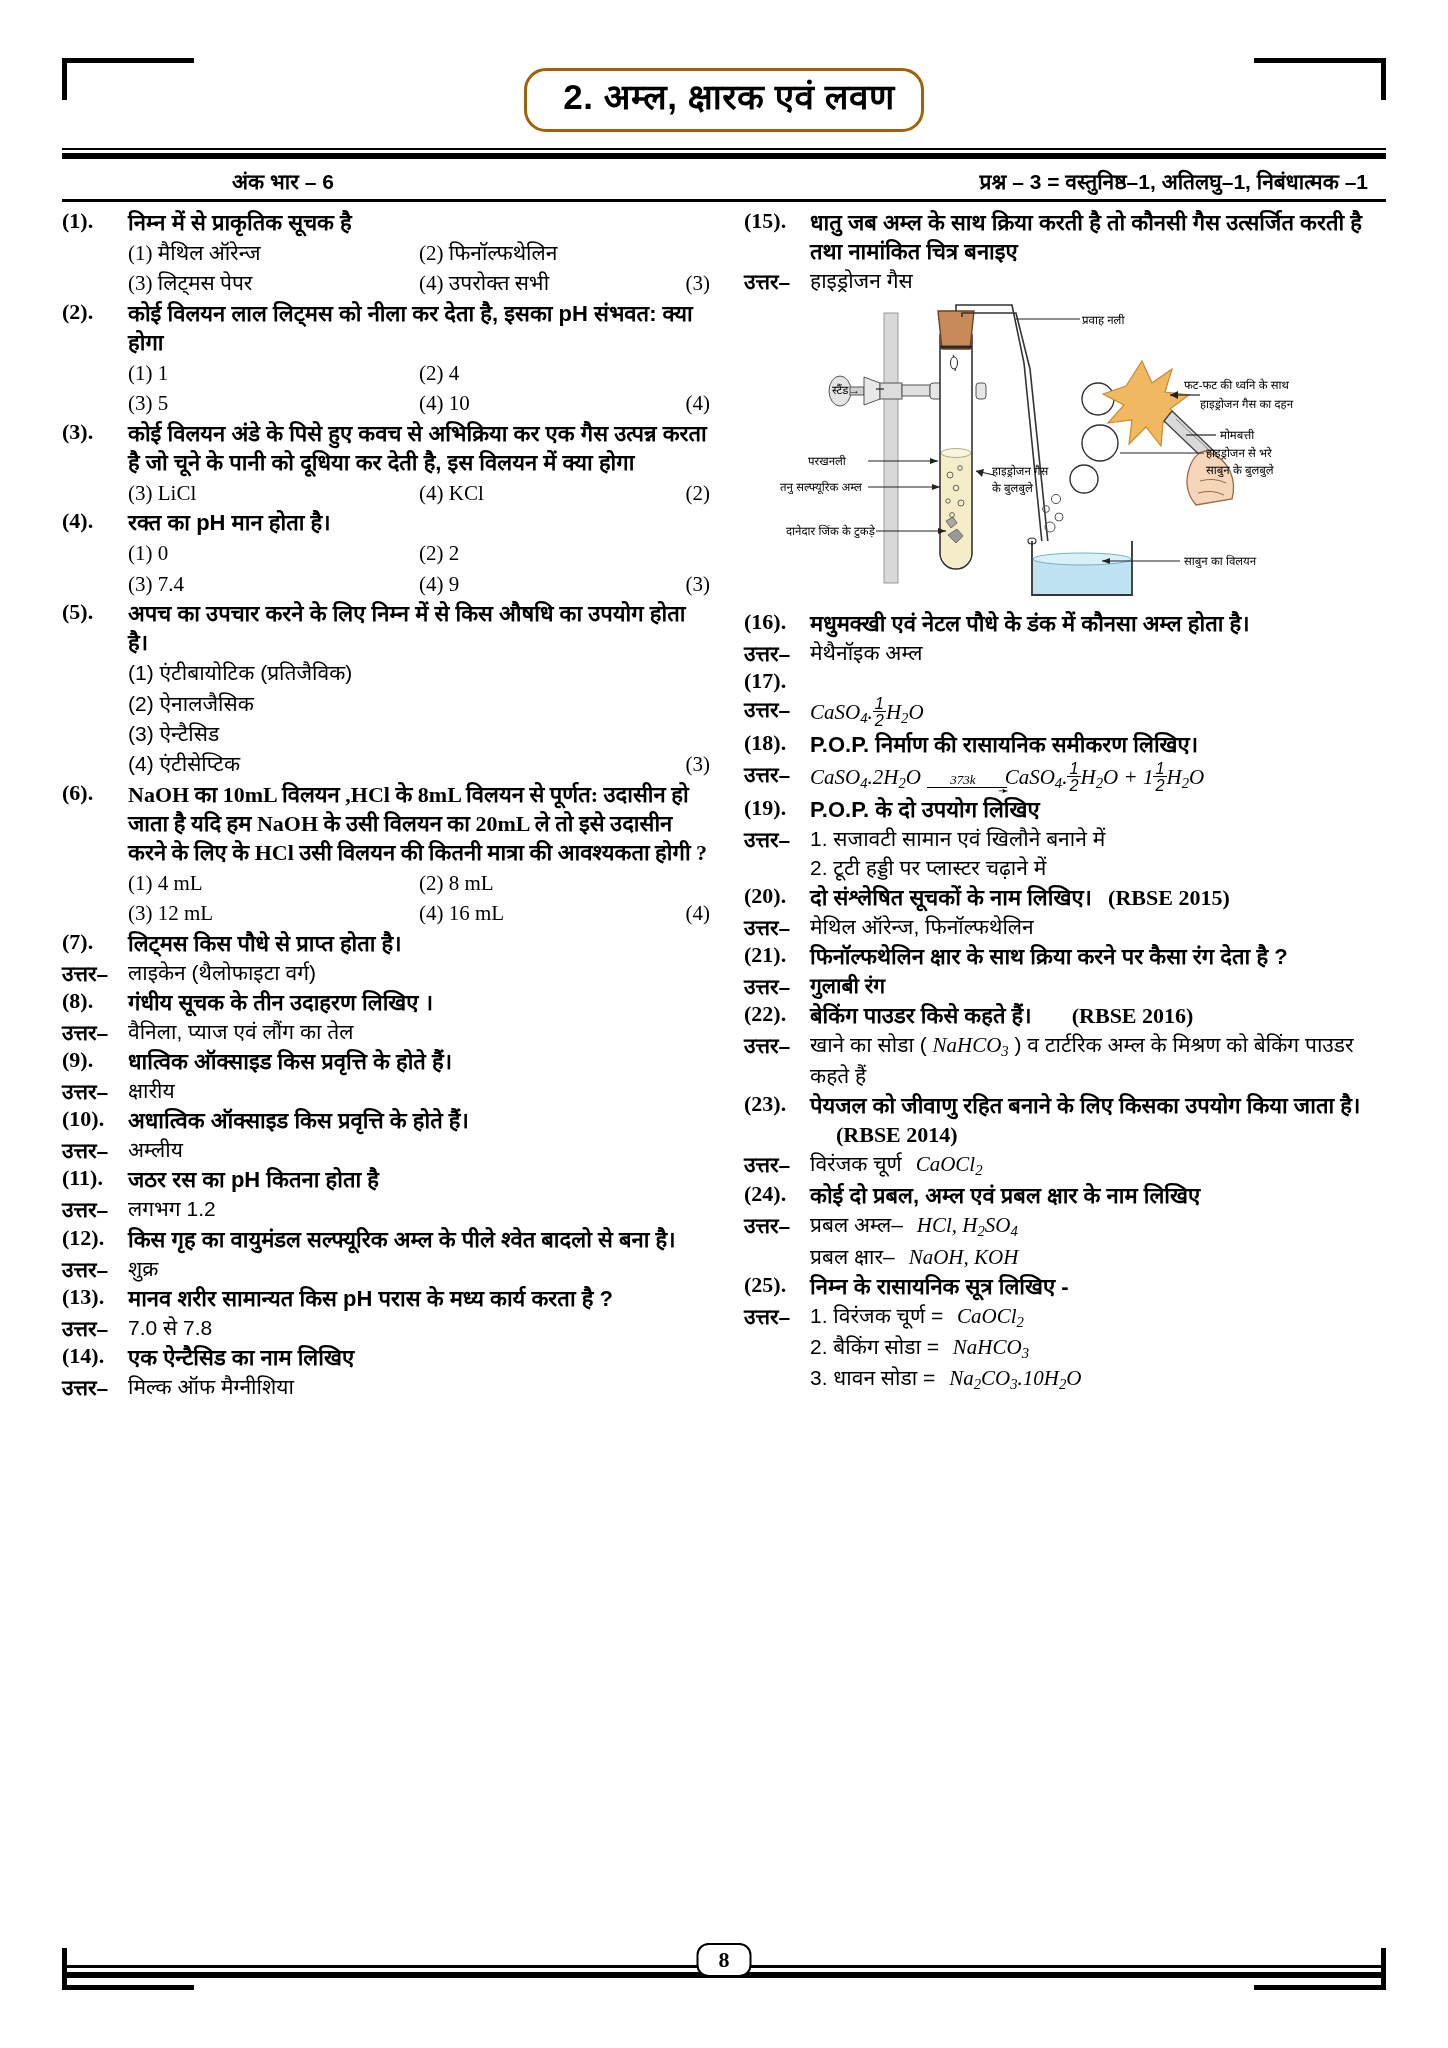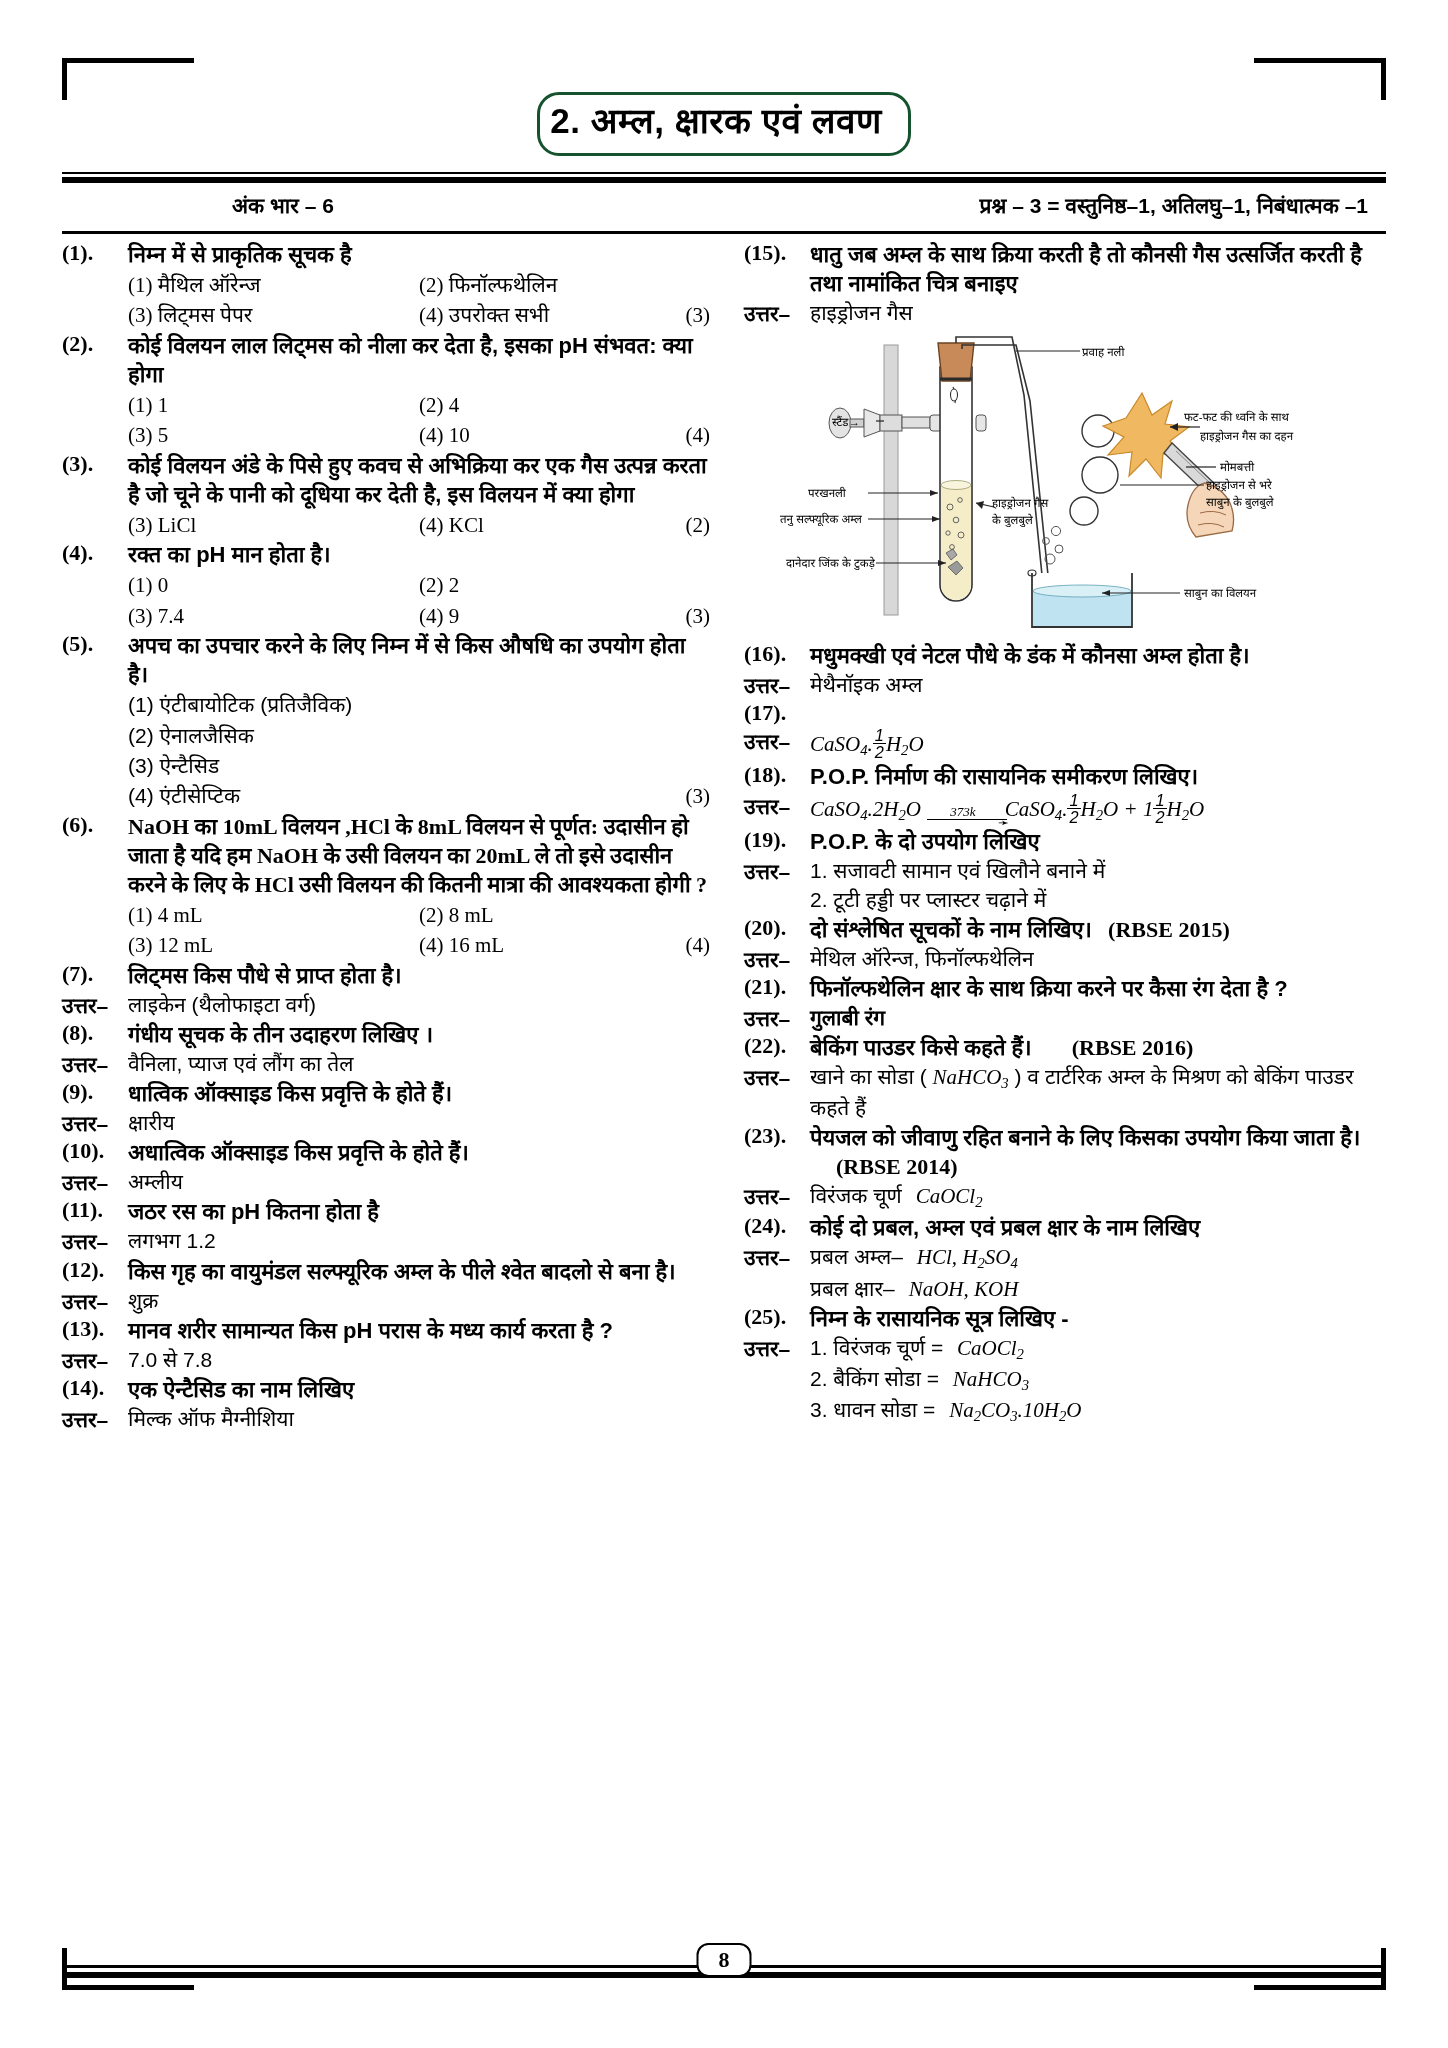--- a/index.html
+++ b/index.html
@@ -22,38 +22,37 @@
   .corner.tr-v { right:62px; top:58px;  width:5px;   height:42px; }
   .corner.bl-h { left:62px;  bottom:58px; width:132px; height:5px; }
   .corner.bl-v { left:62px;  bottom:58px; width:5px;  height:42px; }
   .corner.br-h { right:62px; bottom:58px; width:132px; height:5px; }
   .corner.br-v { right:62px; bottom:58px; width:5px;  height:42px; }
 
   
   .title-wrap { text-align:center; padding-top:68px; }
   .title-box {
     display:inline-block;
-    border:3px solid #14532d;
+    border:3px solid #a16207;
     border-radius:22px;
-    padding:4px 26px 10px 10px;
+    padding:4px 26px 10px 36px;
     font-size:35px;
     font-weight:bold;
     letter-spacing:.5px;
     line-height:1.25;
-    margin-top:24px;
   }
 
   
   .rule-double { margin:16px 62px 0 62px; border-top:2px solid #000; }
   .rule-double::after { content:""; display:block; margin-top:3px; border-top:6px solid #000; }
   .rule-thin { margin:0 62px; border-top:3px solid #000; }
 
   .meta-row {
     margin:0 62px; display:flex; justify-content:space-between;
-    font-size:21px; font-weight:bold; padding:8px 0 12px 0;
+    font-size:21px; font-weight:bold; padding:8px 0 4px 0;
   }
   .meta-left { margin-left:170px; }
   .meta-right { margin-right:18px; }
 
   .columns {
     margin:0 62px; display:flex; gap:0; padding-top:6px;
   }
   .col { width:50%; }
   .col-left { padding-right:14px; }
   .col-right { padding-left:20px; }

